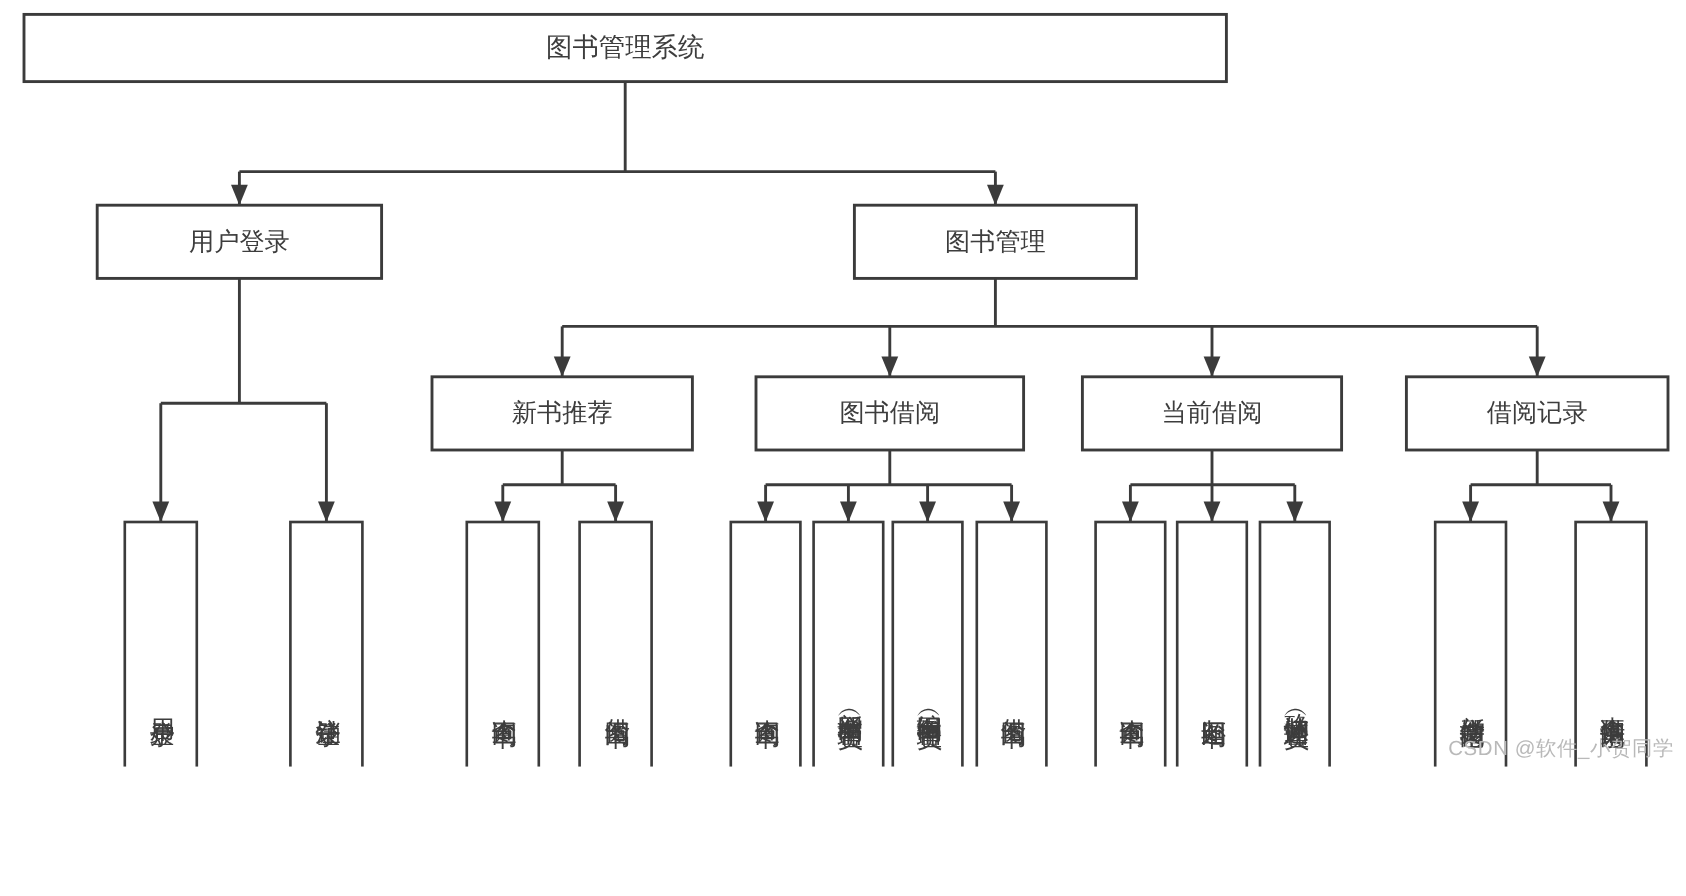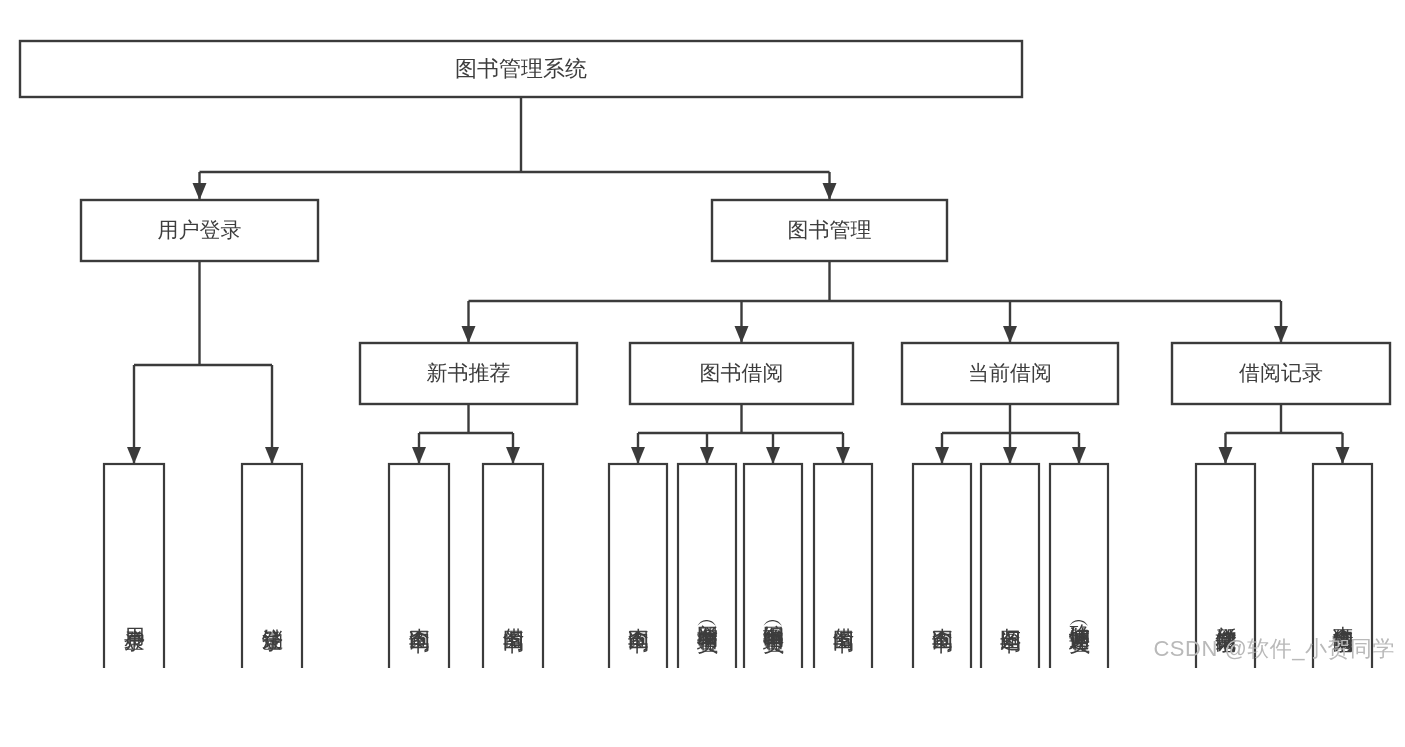--- a/index.html
+++ b/index.html
@@ -10,21 +10,20 @@
   }
   body {
     font-family: "Liberation Sans", "DejaVu Sans", sans-serif;
   }
   #diagram-root {
     position: relative;
     width: 1405px;
     height: 639px;
     background: #ffffff;
     overflow: hidden;
-    margin-top: 29px;
   }
   svg#flowchart {
     position: absolute;
     left: 0;
     top: 0;
     width: 1405px;
     height: 747px;
     display: block;
   }
   .node-box {
@@ -71,21 +70,21 @@
     line-height: 1.18;
     letter-spacing: 1.5px;
     color: #3d3d3d;
     white-space: nowrap;
   }
   .watermark {
     position: absolute;
     right: 10px;
     bottom: 4px;
     font-family: "Liberation Sans", "DejaVu Sans", sans-serif;
-    font-size: 22px;
+    font-size: 17px;
     color: #b9b9b9;
     letter-spacing: 0.5px;
     white-space: nowrap;
     user-select: none;
   }
 </style>
 </head>
 <body>
 
 <div id="diagram-root">

